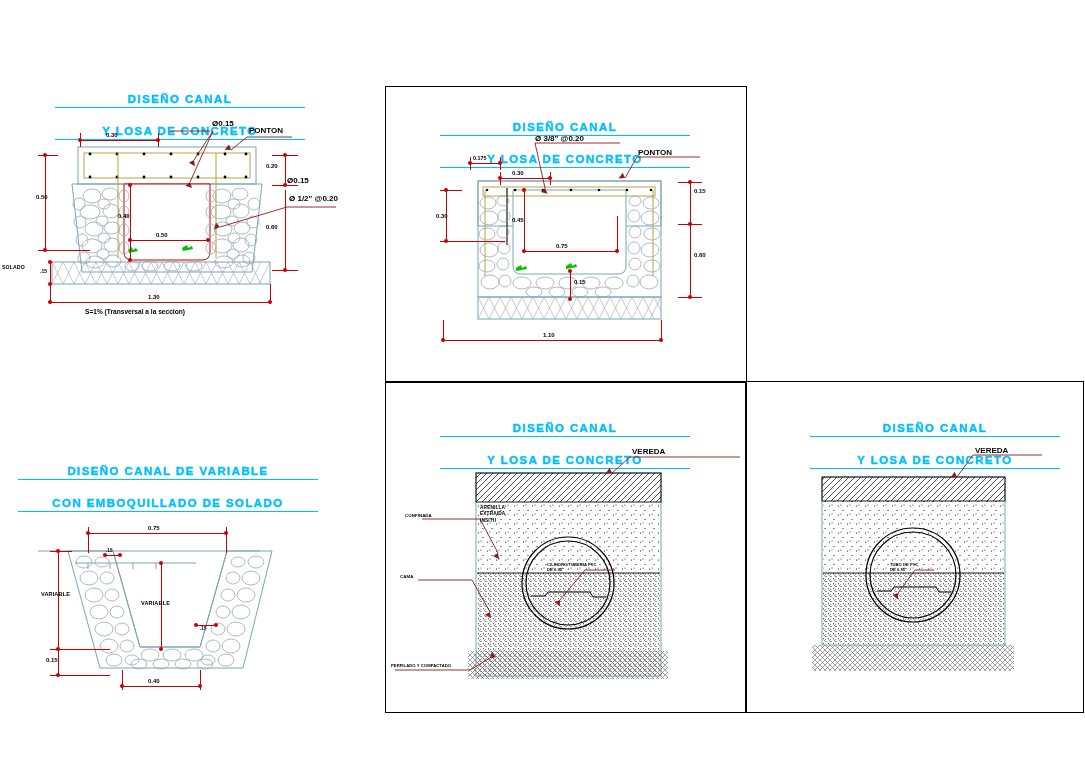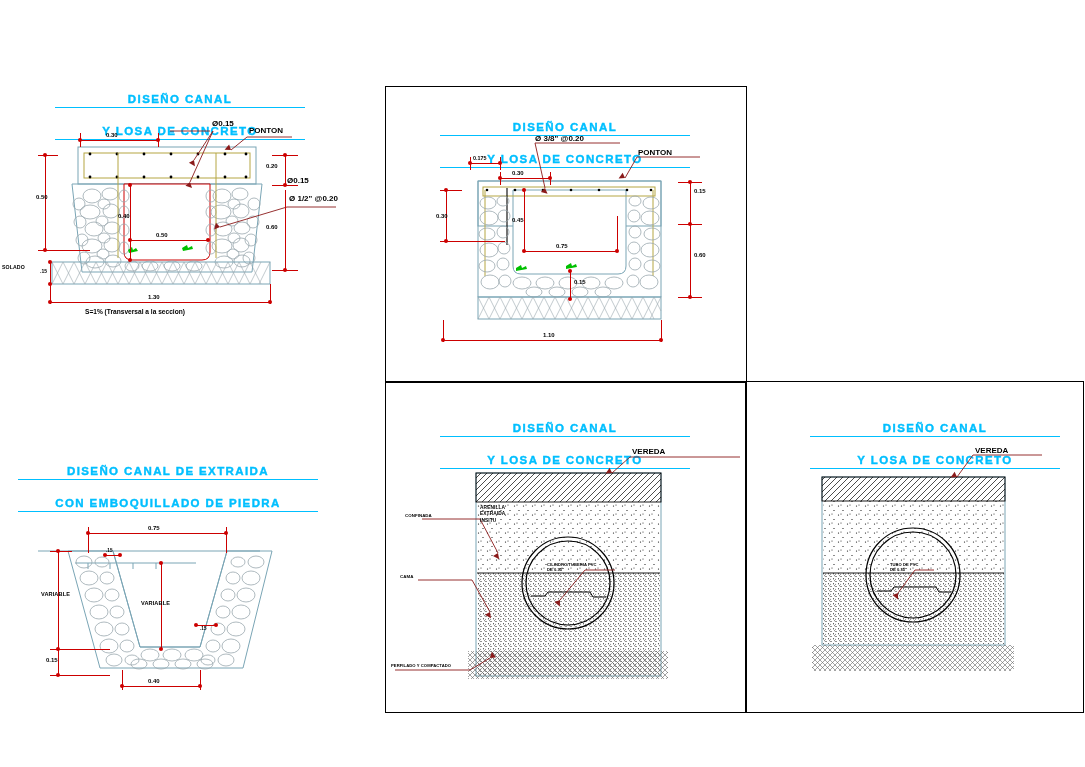--- a/index.html
+++ b/index.html
@@ -385,22 +385,22 @@
   <div class="dot" style="left:443px;top:340px;"></div>
     <div class="dot" style="left:661px;top:340px;"></div>
   <div class="vl" style="left:443px;top:320px;height:22px;"></div>
   <div class="vl" style="left:661px;top:320px;height:22px;"></div>
   <div class="t sm" style="left:543px;top:332px;">1.10</div>
 
   <div class="t md" style="left:535px;top:134px;">Ø 3/8" @0.20</div>
   <div class="t md" style="left:638px;top:148px;">PONTON</div>
 
   <div class="cadtitle" style="left:18px;top:448px;width:300px;font-size:11.5px;">
-    <span class="titleline">DISEÑO CANAL DE EXTRAIDA</span>
-    <span class="titleline">CON EMBOQUILLADO DE PIEDRA</span>
+    <span class="titleline">DISEÑO CANAL DE VARIABLE</span>
+    <span class="titleline">CON EMBOQUILLADO DE SOLADO</span>
   </div>
 
   <svg width="1085" height="767">
 
     <path d="M38 551 L260 551" stroke="#7aa5b5" stroke-width="1" fill="none"></path>
 
     <path d="M75 563 L196 563" stroke="#7aa5b5" stroke-width="1" fill="none"></path>
     <g stroke="#7aa5b5" stroke-width="1" fill="none">
       <path d="M88 563 L88 569"></path>
         <path d="M110 563 L110 569"></path>

